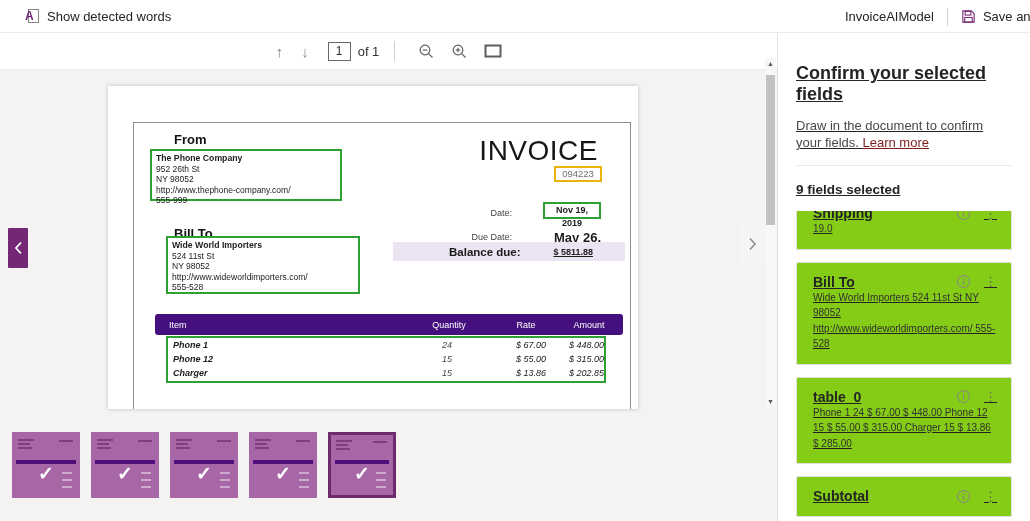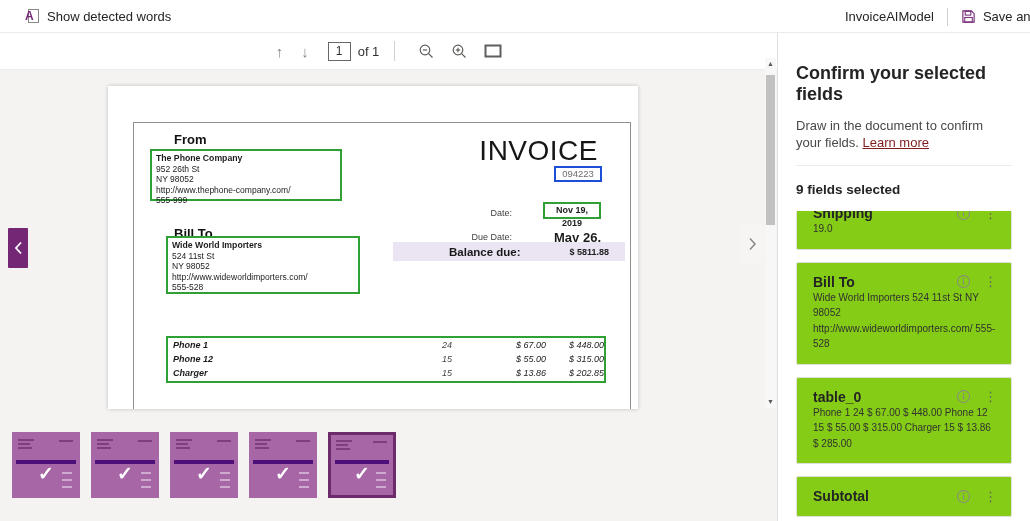--- a/index.html
+++ b/index.html
@@ -36,33 +36,33 @@
     border:1px solid #8f8f8f; }
 
   .sec-label { position:absolute; font-size:13px; font-weight:bold; color:#111; }
   .gbox { position:absolute; border:2px solid #2fa033; padding:2px 4px; font-size:8.5px;
     line-height:10.6px; color:#1c1c1c; cursor:pointer; }
   .gbox b { font-size:8.7px; }
 
   .inv-title { position:absolute; right:40px; top:49px; font-size:28px; letter-spacing:.5px;
     color:#161616; }
   .num-box { position:absolute; left:446px; top:80px; width:48px; height:16px;
-    border:2px solid #1d4ed8; font-size:9.5px; color:#6e6e6e; text-align:center;
+    border:2px solid #eab308; font-size:9.5px; color:#6e6e6e; text-align:center;
     line-height:12px; cursor:pointer; }
   .fld-label { position:absolute; left:300px; width:104px; text-align:right;
     font-size:9px; color:#3f3f3f; }
   .date-box { position:absolute; left:435px; top:116px; width:58px; height:17px;
     border:2px solid #2fa033; font-size:9px; font-weight:bold; color:#1c1c1c;
     text-align:center; line-height:13px; cursor:pointer; }
   .due-val { position:absolute; left:435px; top:144px; width:58px; text-align:right;
     font-size:13px; font-weight:bold; color:#1c1c1c; }
   .balance-row { position:absolute; left:285px; top:156px; width:232px; height:19px;
     background:#ebe4f2; display:flex; align-items:center; }
   .balance-row .bl { margin-left:56px; font-size:11.5px; font-weight:600; color:#1a1a1a; }
-  .balance-row .bv { margin-left:auto; margin-right:16px; font-size:9px; font-weight:bold; color:#1c1c1c; }
+  .balance-row .bv { margin-left:auto; margin-right:32px; font-size:9px; font-weight:bold; color:#1c1c1c;text-decoration:underline; }
 
   .thead { position:absolute; left:47px; top:228px; width:468px; height:21px;
     background:#45107d; border-radius:3px; color:#fff; font-size:9px; }
   .thead span { position:absolute; top:6px; }
   .th-item { left:14px; }
   .th-qty { left:262px; width:64px; text-align:center; }
   .th-rate { left:342px; width:58px; text-align:center; }
   .th-amt { left:408px; width:52px; text-align:center; }
 
   .rowbox { position:absolute; left:58px; top:250px; width:440px; height:47px;
@@ -91,21 +91,21 @@
   .thumb { width:68px; height:66px; background:#a767a7; position:relative; cursor:pointer; }
   .thumb.sel { border:3px solid #6d2b6d; }
   .t-line { position:absolute; height:2px; background:rgba(88,22,88,.5); }
   .t-bar { position:absolute; left:4px; right:4px; top:28px; height:4px; background:#4f0f7a; }
   .t-check { position:absolute; left:0; right:0; top:30px; text-align:center; color:#fff;
     font-size:19px; font-weight:bold; }
   .t-wline { position:absolute; height:1.5px; background:rgba(255,255,255,.45); }
 
   
   .panel { width:253px; background:#fff; border-left:1px solid #e3e1df;
-    padding:30px 18px 0 18px; overflow:hidden; }
+    padding:30px 18px 0 18px; overflow:hidden;text-decoration:underline; }
   .panel-title { font-size:18px; font-weight:600; color:#242424; margin-bottom:12px; }
   .panel-desc { font-size:13px; color:#4a4846; line-height:17px; margin-bottom:14px; }
   .panel-desc a { color:#7f1d1d; text-decoration:underline; cursor:pointer; }
   .panel-hr { border:none; border-top:1px solid #edebe9; margin-bottom:16px; }
   .fields-count { font-size:13.5px; font-weight:bold; color:#242424; margin-bottom:14px; }
 
   .card-list { overflow:hidden; height:330px; }
   .card { border:1px solid #e1dfdd; border-radius:2px; background:#84cc16;
     padding:11px 14px 12px 16px; margin-bottom:12px; cursor:pointer; }
   .card.first { margin-top:-18px; }
@@ -206,20 +206,26 @@
         <div class="date-box">Nov 19, 2019</div>
 
         <div class="fld-label" style="top:146px;">Due Date:</div>
         <div class="due-val">May 26, 2019</div>
 
         <div class="balance-row">
           <span class="bl">Balance due:</span>
           <span class="bv">$ 5811.88</span>
         </div>
 
+        <div class="thead">
+          <span class="th-item">Item</span>
+          <span class="th-qty">Quantity</span>
+          <span class="th-rate">Rate</span>
+          <span class="th-amt">Amount</span>
+        </div>
 
         <div class="rowbox">
           <div class="trow">
             <span class="c-name">Phone 1</span>
             <span class="c-qty">24</span>
             <span class="c-rate">$ 67.00</span>
             <span class="c-amt">$ 448.00</span>
           </div>
           <div class="trow">
             <span class="c-name">Phone 12</span>

